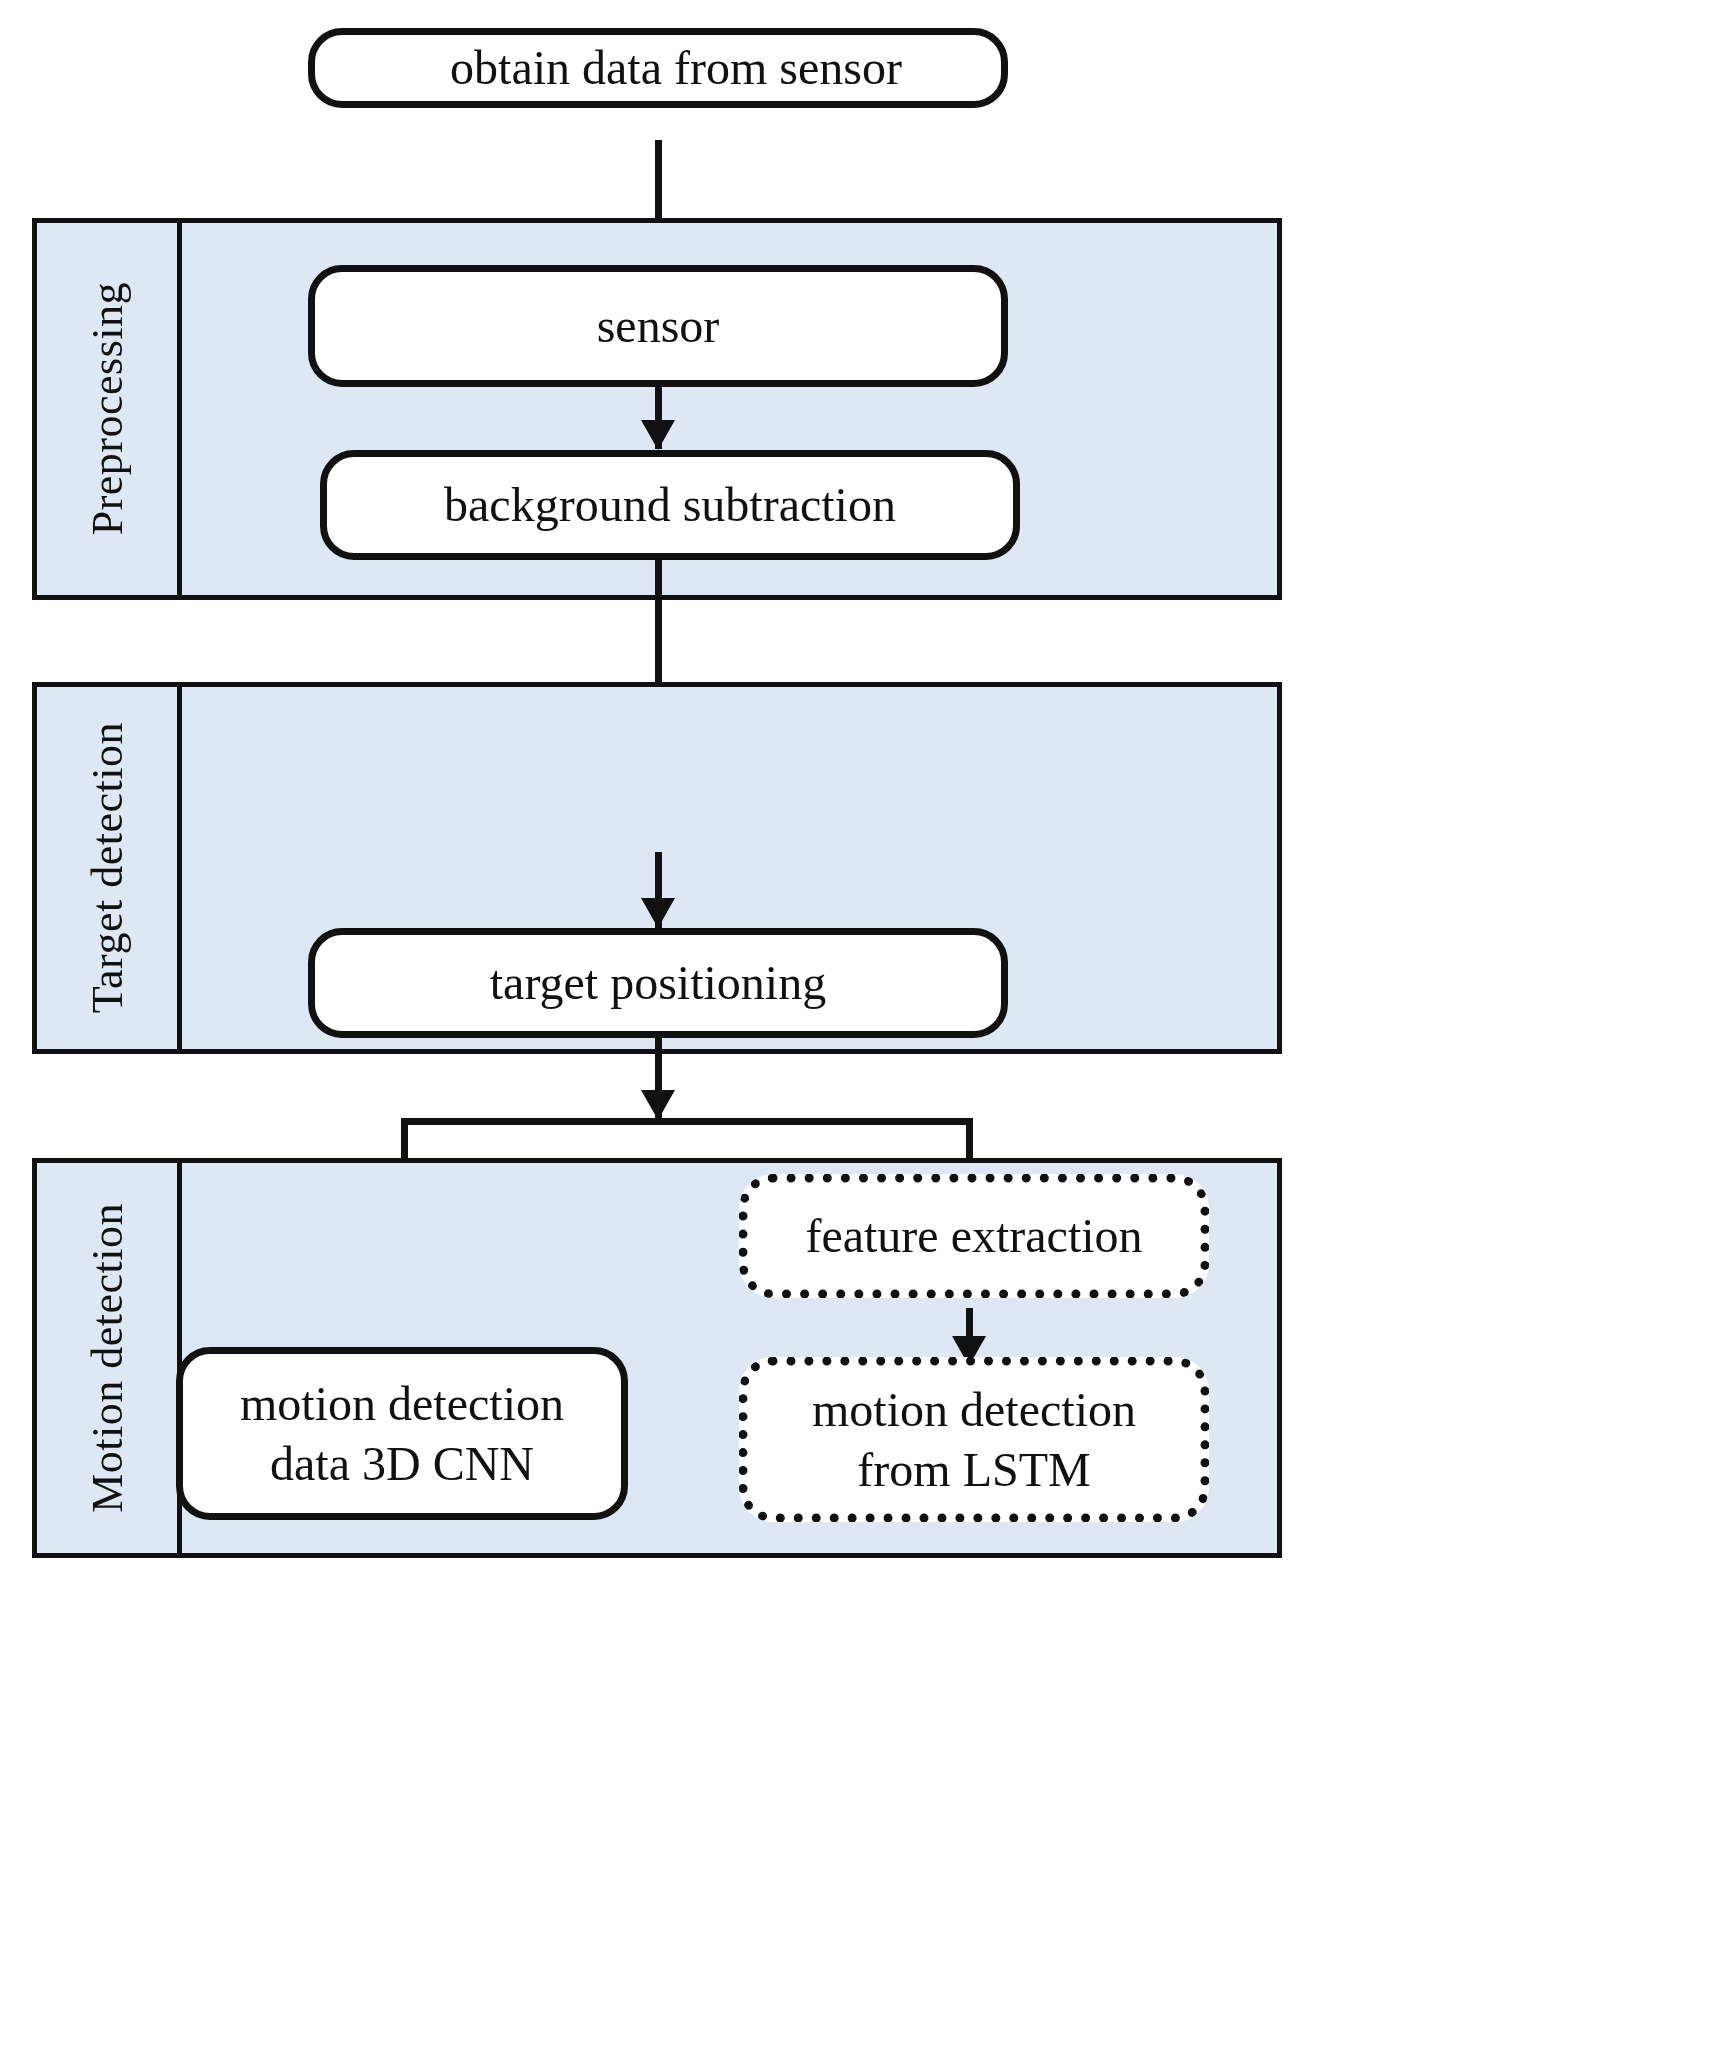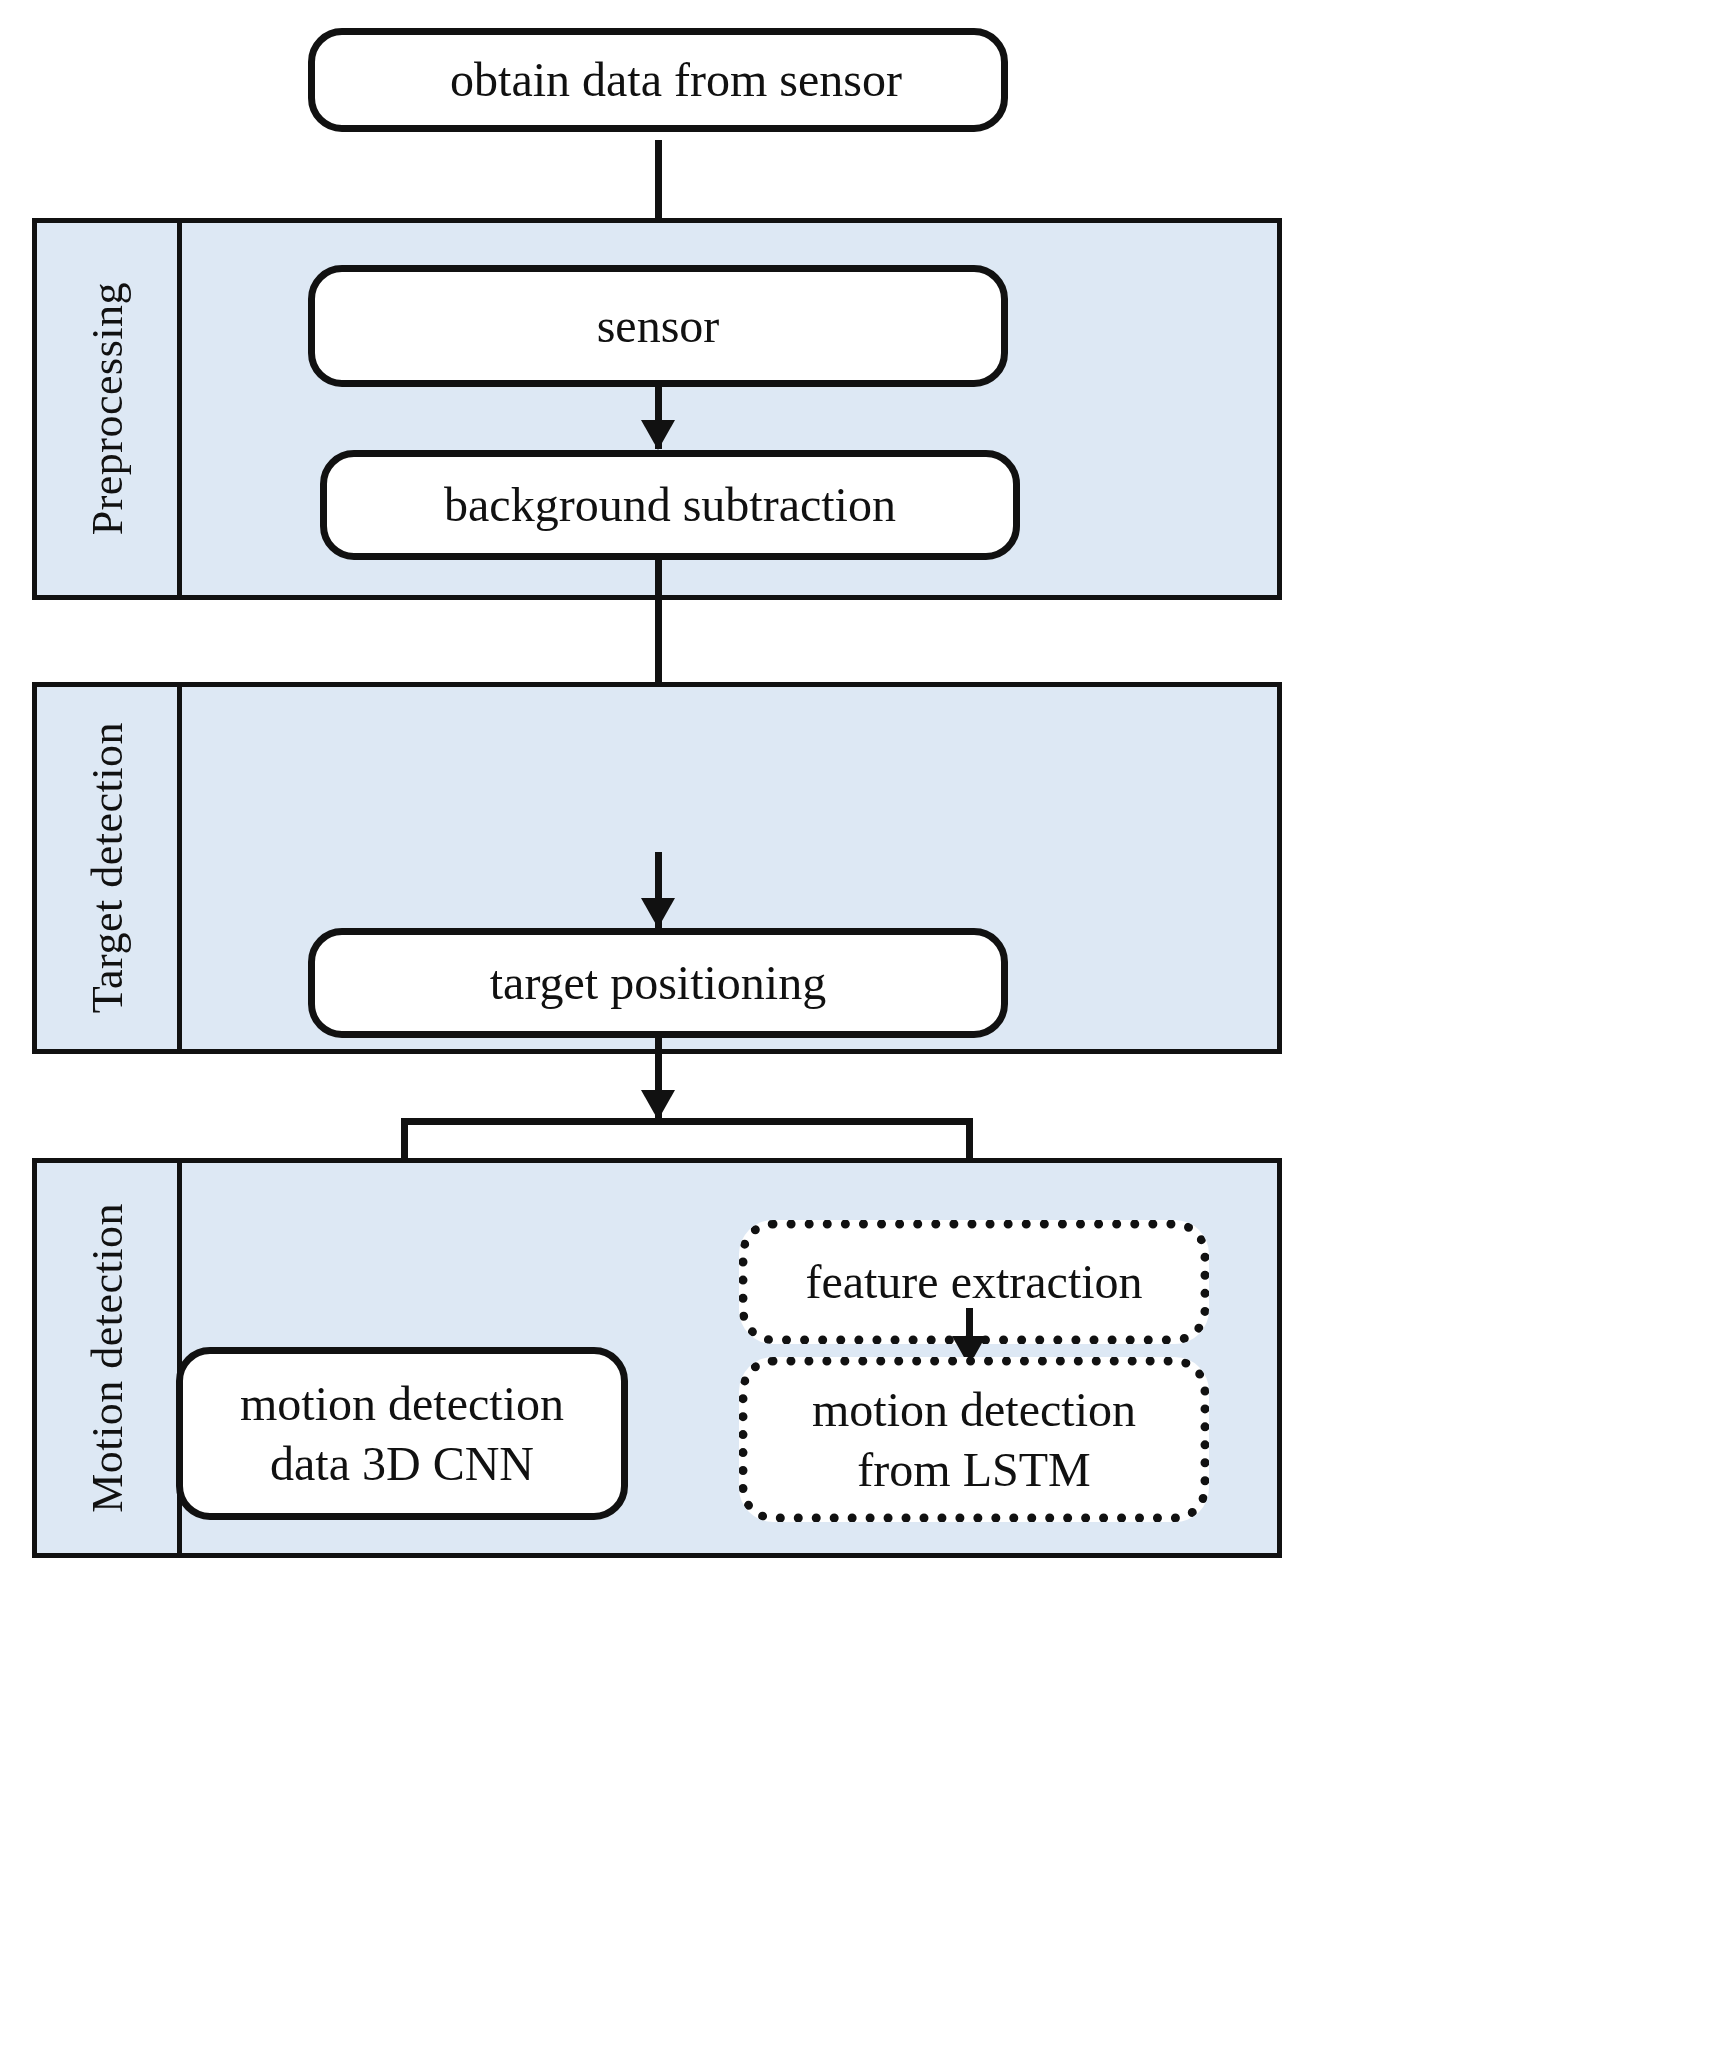--- a/index.html
+++ b/index.html
@@ -61,21 +61,21 @@
     border-left:17px solid transparent;
     border-right:17px solid transparent;
     border-top:30px solid #111;
   }
 </style>
 </head>
 <body>
 
 <div id="stage">
 
-  <div class="node solid" style="left:308px;top:28px;width:700px;height:104px;padding-left:36px;">
+  <div class="node solid" style="left:308px;top:28px;width:700px;height:80px;padding-left:36px;">
     <span>obtain data from sensor</span>
   </div>
 
   <div class="line vline" style="left:655px;top:140px;width:7px;height:118px;"></div>
   <div class="arrowhead" style="left:641px;top:228px;"></div>
 
   <div class="panel" style="left:32px;top:218px;width:1250px;height:382px;">
     <div class="panel-label">
       <span>Preprocessing</span>
     </div>
@@ -119,21 +119,21 @@
 
   <div class="line vline" style="left:966px;top:1118px;width:7px;height:72px;"></div>
   <div class="arrowhead" style="left:952px;top:1160px;"></div>
 
   <div class="panel" style="left:32px;top:1158px;width:1250px;height:400px;">
     <div class="panel-label">
       <span>Motion detection</span>
     </div>
   </div>
 
-  <div class="node dotted" style="left:739px;top:1220px;width:470px;height:124px;">
+  <div class="node dotted" style="left:739px;top:1174px;width:470px;height:124px;">
     <span>feature extraction</span>
   </div>
 
   <div class="line vline" style="left:966px;top:1308px;width:7px;height:58px;"></div>
   <div class="arrowhead" style="left:952px;top:1336px;"></div>
 
   <div class="node solid" style="left:176px;top:1347px;width:452px;height:173px;flex-direction:column;">
     <span>motion detection</span>
     <span>data 3D CNN</span>
   </div>

